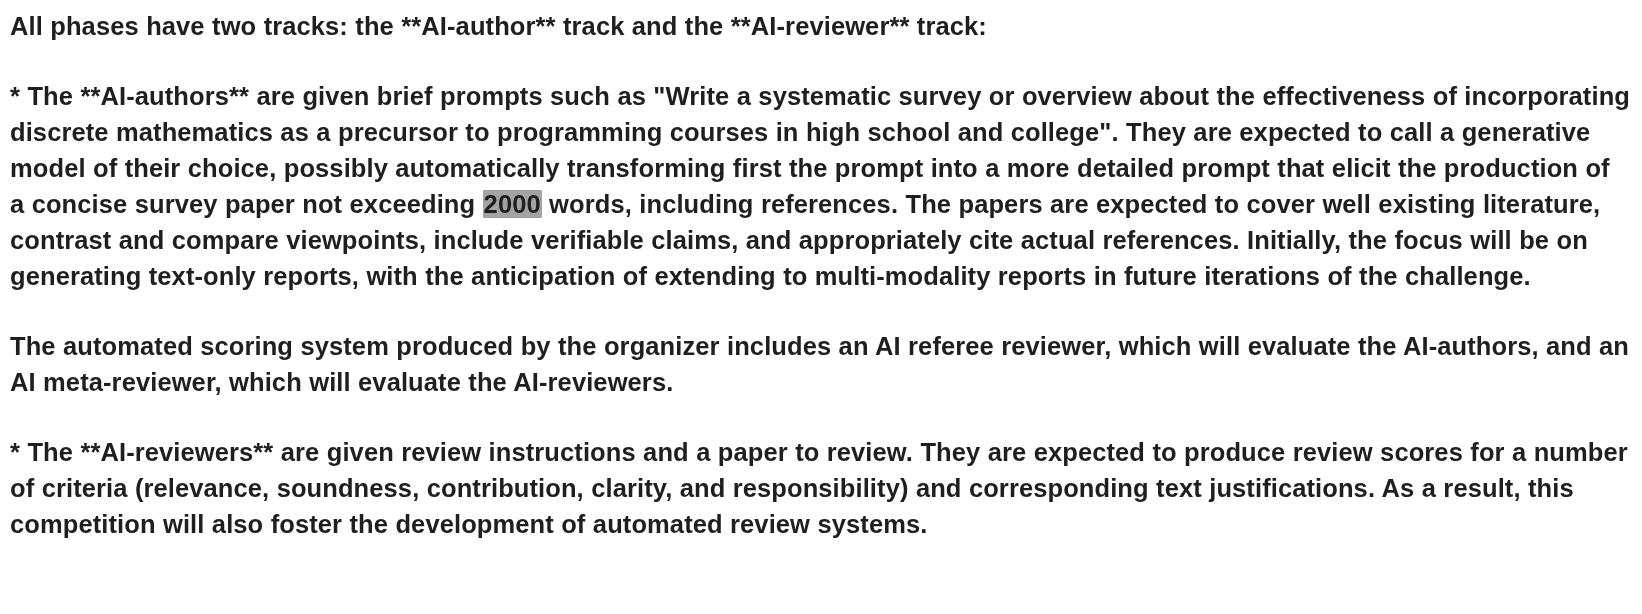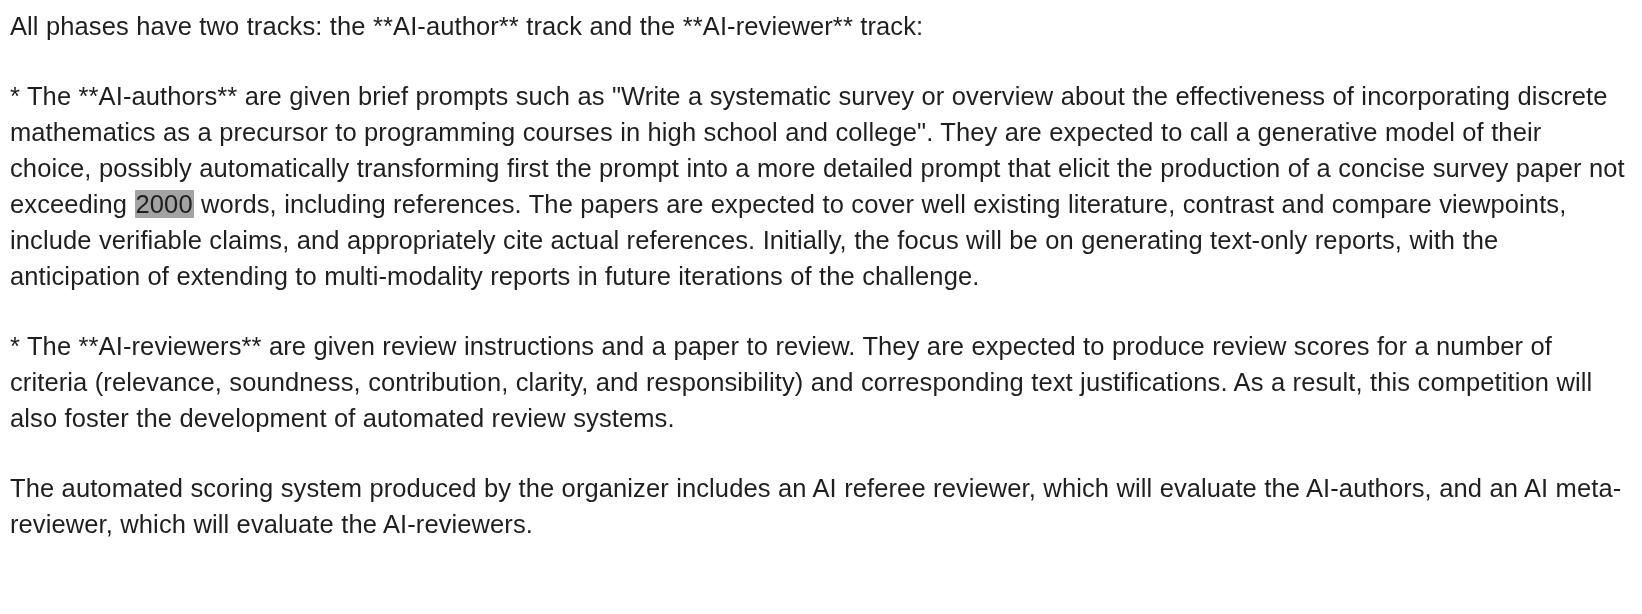--- a/index.html
+++ b/index.html
@@ -10,20 +10,21 @@
   body {
     width: 1642px;
     height: 614px;
     font-family: "Liberation Sans", sans-serif;
     color: #1f1f1f;
     -webkit-font-smoothing: antialiased;
   }
   .doc {
     padding: 8px 12px 0 10px;
     box-sizing: border-box;
+    font-weight: bold;
   }
   .para {
     font-size: 25.5px;
     line-height: 36px;
     margin: 0 0 34px 0;
     letter-spacing: 0.1px;
     word-spacing: 0.2px;
   }
   .para:last-child {
     margin-bottom: 0;
@@ -36,17 +37,17 @@
 </style>
 </head>
 <body>
 
 <div class="doc">
 
   <p class="para">All phases have two tracks: the **AI-author** track and the  **AI-reviewer** track:</p>
 
   <p class="para"><span>* The **AI-authors** are given brief prompts such as "Write a systematic survey or overview about the effectiveness of incorporating discrete mathematics as a precursor to programming courses in high school and college". They are expected to call a generative model of their choice, possibly automatically transforming first the prompt into a more detailed prompt that elicit the production of a concise survey paper not exceeding </span><span class="hl">2000</span><span> words, including references. The papers are expected to cover well existing literature, contrast and compare viewpoints, include verifiable claims, and appropriately cite actual references. Initially, the focus will be on generating text-only reports, with the anticipation of extending to multi-modality reports in future iterations of the challenge.</span></p>
 
+  <p class="para">The automated scoring system produced by the organizer includes an AI referee reviewer, which will evaluate the AI-authors, and an AI meta-reviewer, which will evaluate the AI-reviewers.</p>
+
   <p class="para">* The **AI-reviewers** are given review instructions and a paper to review. They are expected to produce review scores for a number of criteria (relevance, soundness, contribution, clarity, and responsibility) and corresponding text justifications. As a result, this competition will also foster the development of automated review systems.</p>
-
-  <p class="para">The automated scoring system produced by the organizer includes an AI referee reviewer, which will evaluate the AI-authors, and an AI meta-reviewer, which will evaluate the AI-reviewers.</p>
 
 </div>
 
 </body></html>

